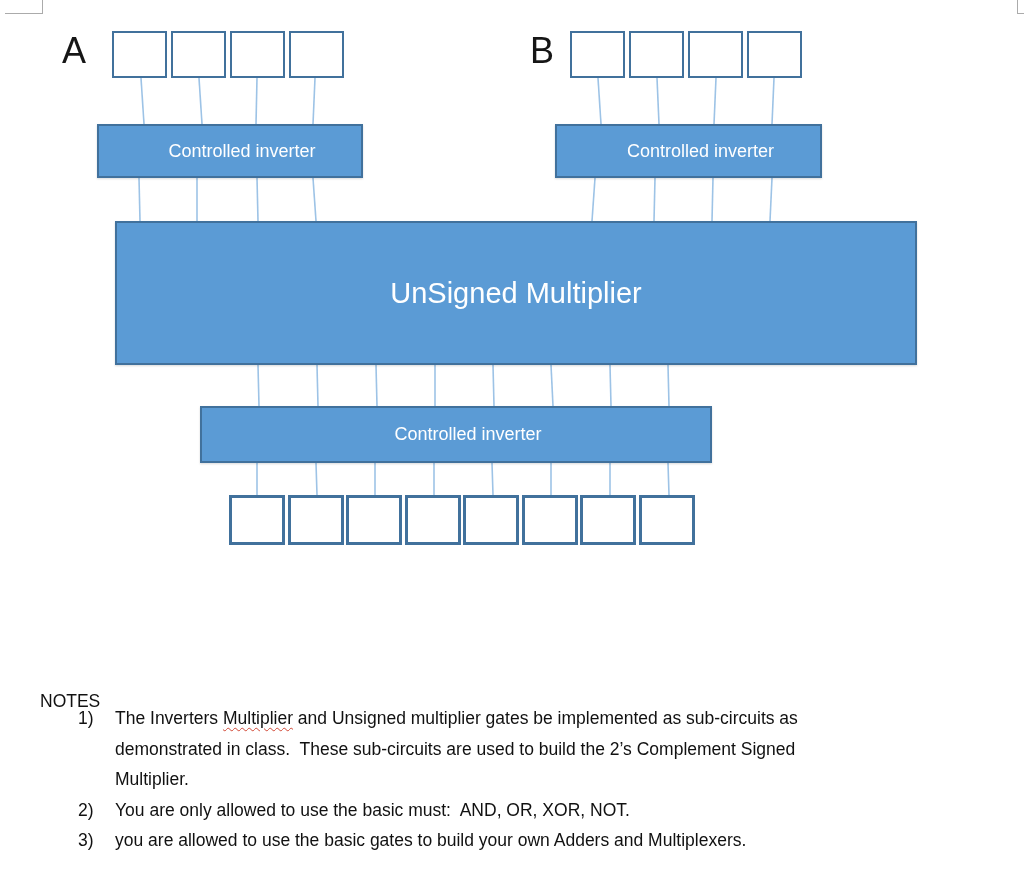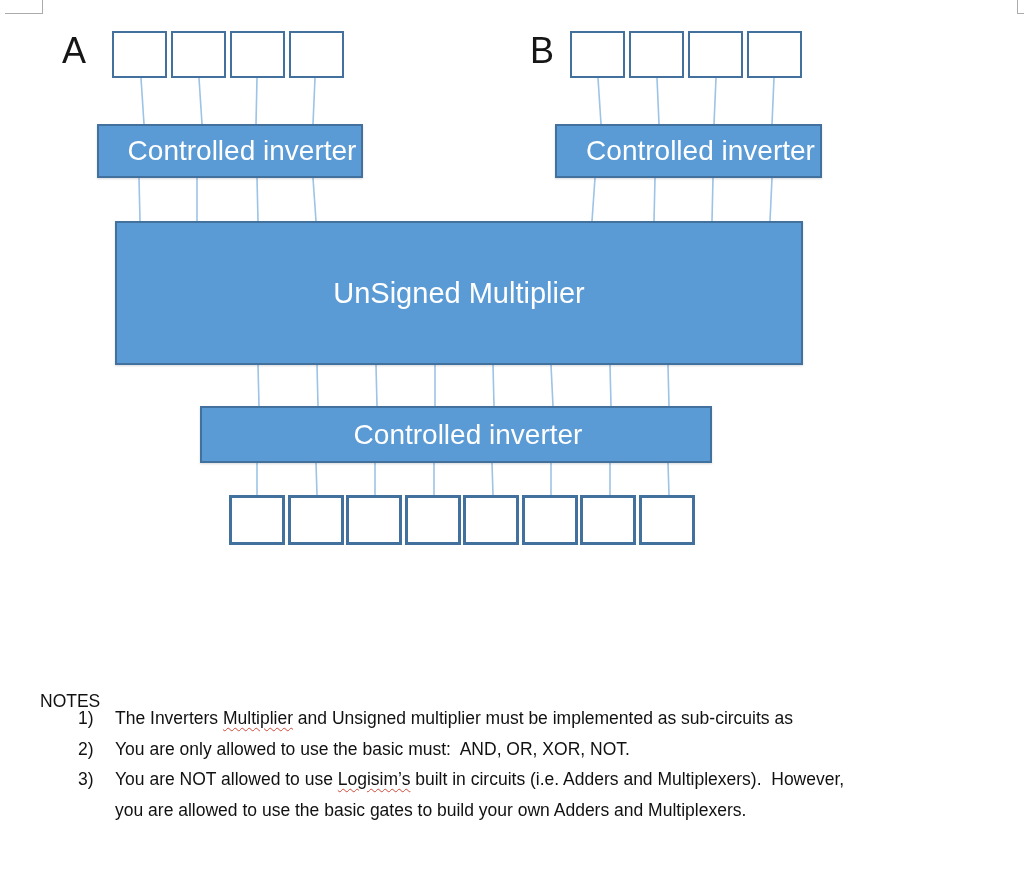--- a/index.html
+++ b/index.html
@@ -54,24 +54,24 @@
     position: absolute;
     background: var(--block-fill);
     border: 2px solid var(--block-border);
     box-sizing: border-box;
     color: var(--block-text);
     display: flex;
     align-items: center;
     justify-content: center;
     box-shadow: 0 1px 2px rgba(0,0,0,0.15);
   }
-  .inverter { font-size: 28px; padding-left: 24px; }
+  .inverter { font-size: 18px; padding-left: 24px; }
   .inverter-a { left: 97px;  top: 124px; width: 266px; height: 54px; }
   .inverter-b { left: 555px; top: 124px; width: 267px; height: 54px; }
-  .multiplier { left: 115px; top: 221px; width: 688px; height: 144px; font-size: 29px; }
+  .multiplier { left: 115px; top: 221px; width: 802px; height: 144px; font-size: 29px; }
   .inverter-out { left: 200px; top: 406px; width: 512px; height: 57px; }
 
   .notes-heading {
     position: absolute;
     left: 40px; top: 691px;
     font-size: 17.5px;
     color: #111111;
   }
   .notes-list {
     position: absolute;
@@ -187,33 +187,34 @@
       <div class="bit-box"></div>
     </div>
 
   <div class="notes-heading">NOTES</div>
 
   <div class="notes-list">
 
     <div class="note-item">
       <div class="note-num">1)</div>
       <div class="note-body">
-        <div class="note-line"><span>The Inverters </span><span class="misspelled">Multiplier</span><span> and Unsigned multiplier must be implemented as sub-circuits as</span></div>
+        <div class="note-line"><span>The Inverters </span><span class="misspelled">Multiplier</span><span> and Unsigned multiplier gates be implemented as sub-circuits as</span></div>
+        <div class="note-line">demonstrated in class.  These sub-circuits are used to build the 2’s Complement Signed</div>
+        <div class="note-line">Multiplier.</div>
       </div>
     </div>
 
     <div class="note-item">
       <div class="note-num">2)</div>
       <div class="note-body">
         <div class="note-line">You are only allowed to use the basic must:  AND, OR, XOR, NOT.</div>
       </div>
     </div>
 
     <div class="note-item">
       <div class="note-num">3)</div>
       <div class="note-body">
-        <div class="note-line"><span>You are NOT allowed to use </span><span class="misspelled">Logisim’s</span><span> built in circuits (i.e. Adders and Multiplexers).  However,</span></div>
         <div class="note-line">you are allowed to use the basic gates to build your own Adders and Multiplexers.</div>
       </div>
     </div>
 
   </div>
 </div>
 
 </body></html>

